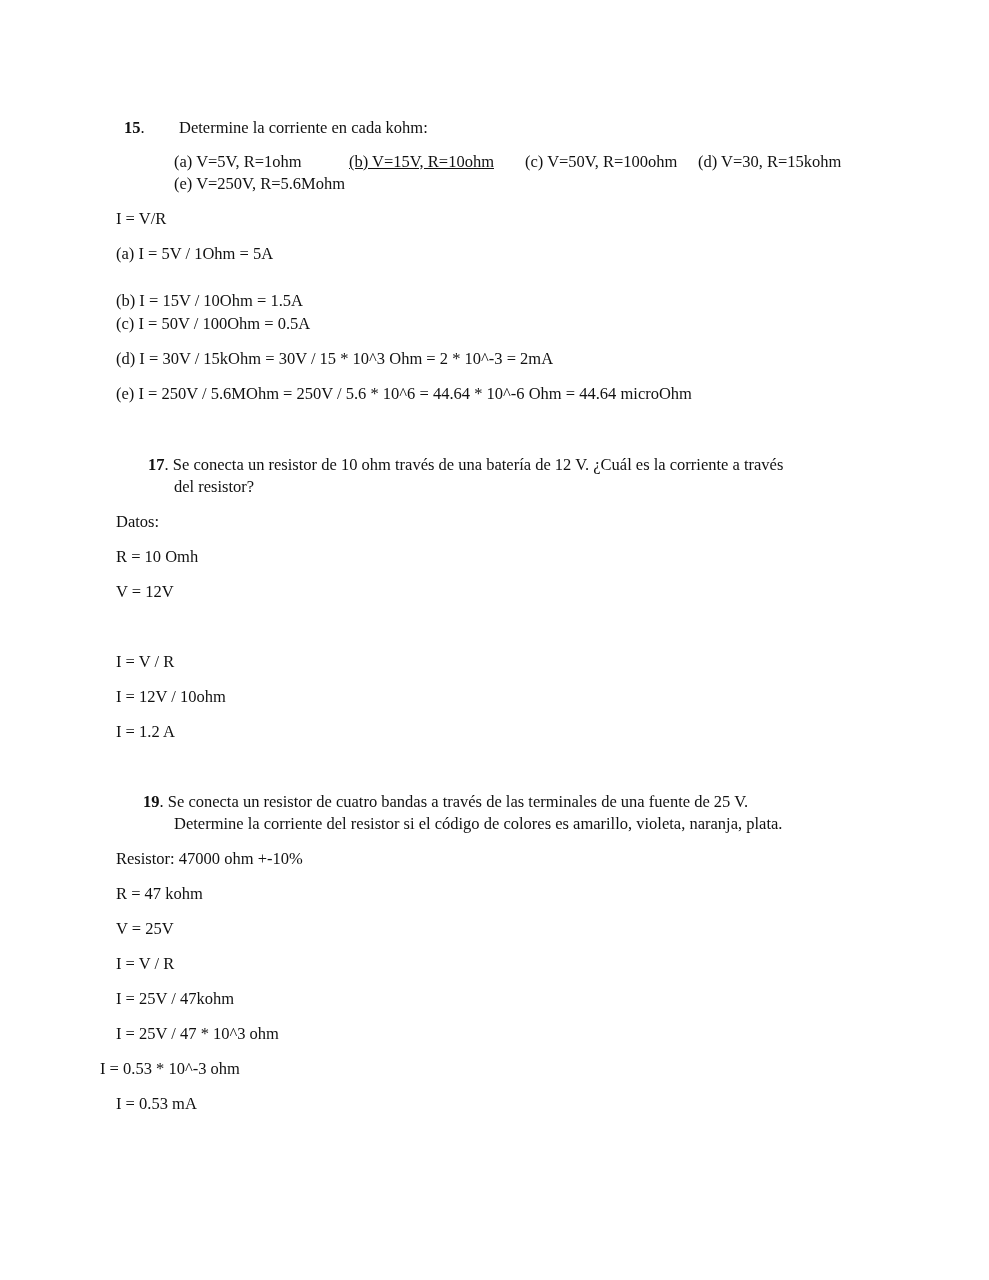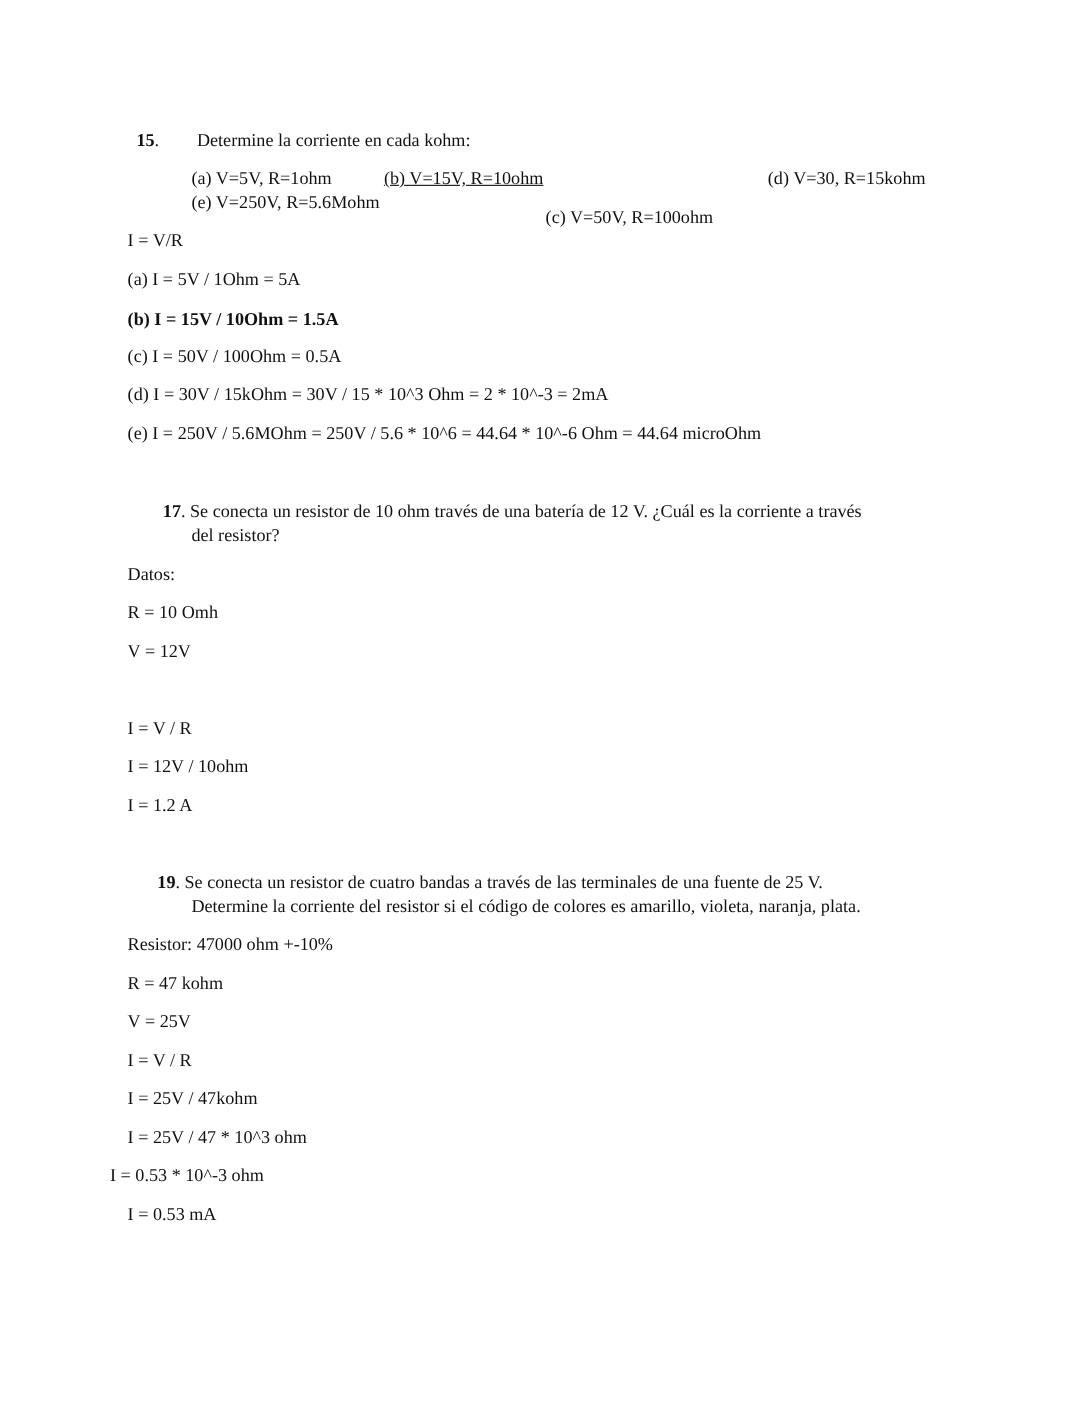--- a/index.html
+++ b/index.html
@@ -14,27 +14,27 @@
 </head>
 <body>
 
 <div class="line" style="left:124px; top:118px;">
   <span class="num">15</span><span>.</span>
 </div>
 <div class="line" style="left:179px; top:118px;">Determine la corriente en cada kohm:</div>
 
 <div class="line" style="left:174px; top:152px;">(a) V=5V, R=1ohm</div>
 <div class="line" style="left:349px; top:152px;text-decoration:underline;">(b) V=15V, R=10ohm</div>
-<div class="line" style="left:496px; top:152px;margin-top:36px;">(c) V=50V, R=100ohm</div>
+<div class="line" style="left:525px; top:152px;">(c) V=50V, R=100ohm</div>
 <div class="line" style="left:698px; top:152px;">(d) V=30, R=15kohm</div>
 <div class="line" style="left:174px; top:174px;">(e) V=250V, R=5.6Mohm</div>
 
 <div class="line" style="left:116px; top:209px;">I = V/R</div>
 <div class="line" style="left:116px; top:244px;">(a) I = 5V / 1Ohm = 5A</div>
-<div class="line" style="left:116px; top:280px;font-weight:bold;">(b) I = 15V / 10Ohm = 1.5A</div>
+<div class="line" style="left:116px; top:291px;">(b) I = 15V / 10Ohm = 1.5A</div>
 <div class="line" style="left:116px; top:314px;">(c) I = 50V / 100Ohm = 0.5A</div>
 <div class="line" style="left:116px; top:349px;">(d) I = 30V / 15kOhm = 30V / 15 * 10^3 Ohm = 2 * 10^-3 = 2mA</div>
 <div class="line" style="left:116px; top:384px;">(e) I = 250V / 5.6MOhm = 250V / 5.6 * 10^6 = 44.64 * 10^-6 Ohm = 44.64 microOhm</div>
 
 <div class="line" style="left:148px; top:455px;">
   <span class="num">17</span><span>. Se conecta un resistor de 10 ohm través de una batería de 12 V. ¿Cuál es la corriente a través</span>
 </div>
 <div class="line" style="left:174px; top:477px;">del resistor?</div>
 
 <div class="line" style="left:116px; top:512px;">Datos:</div>

